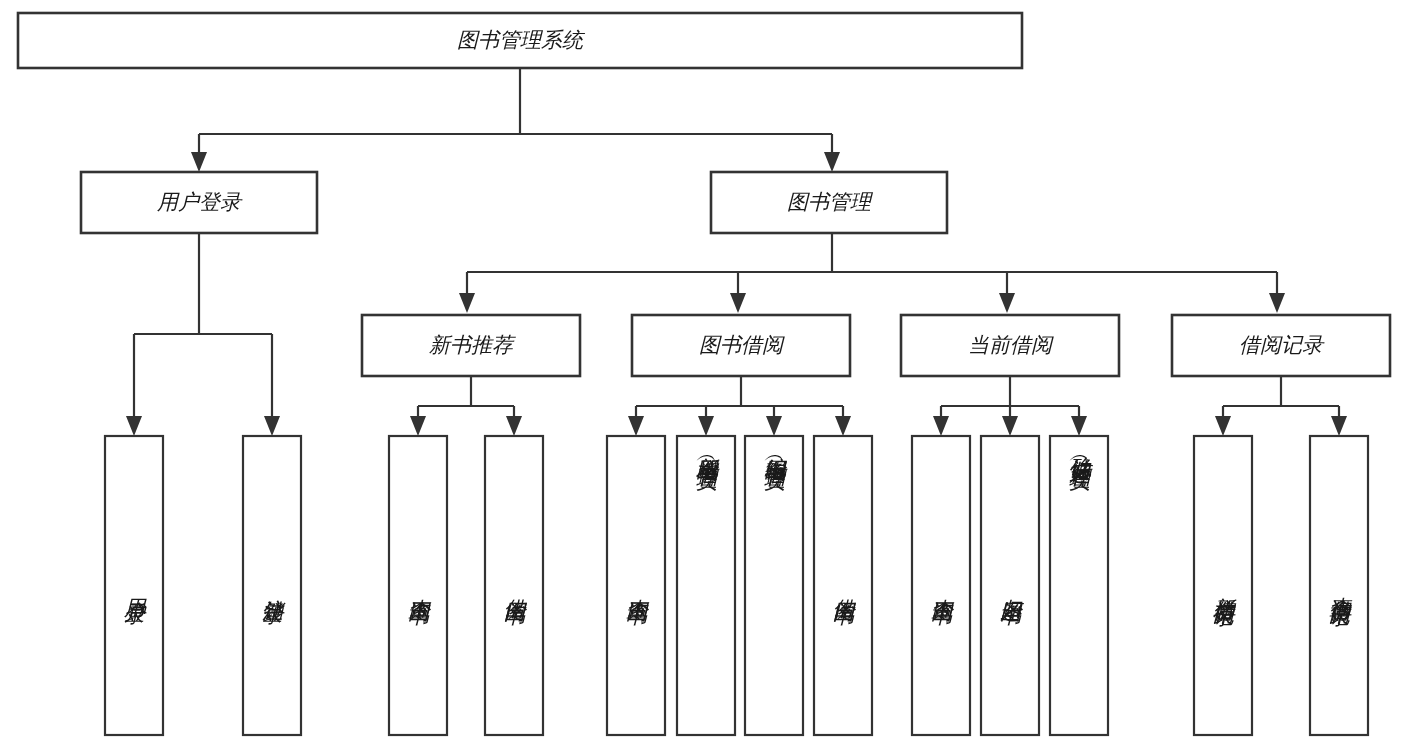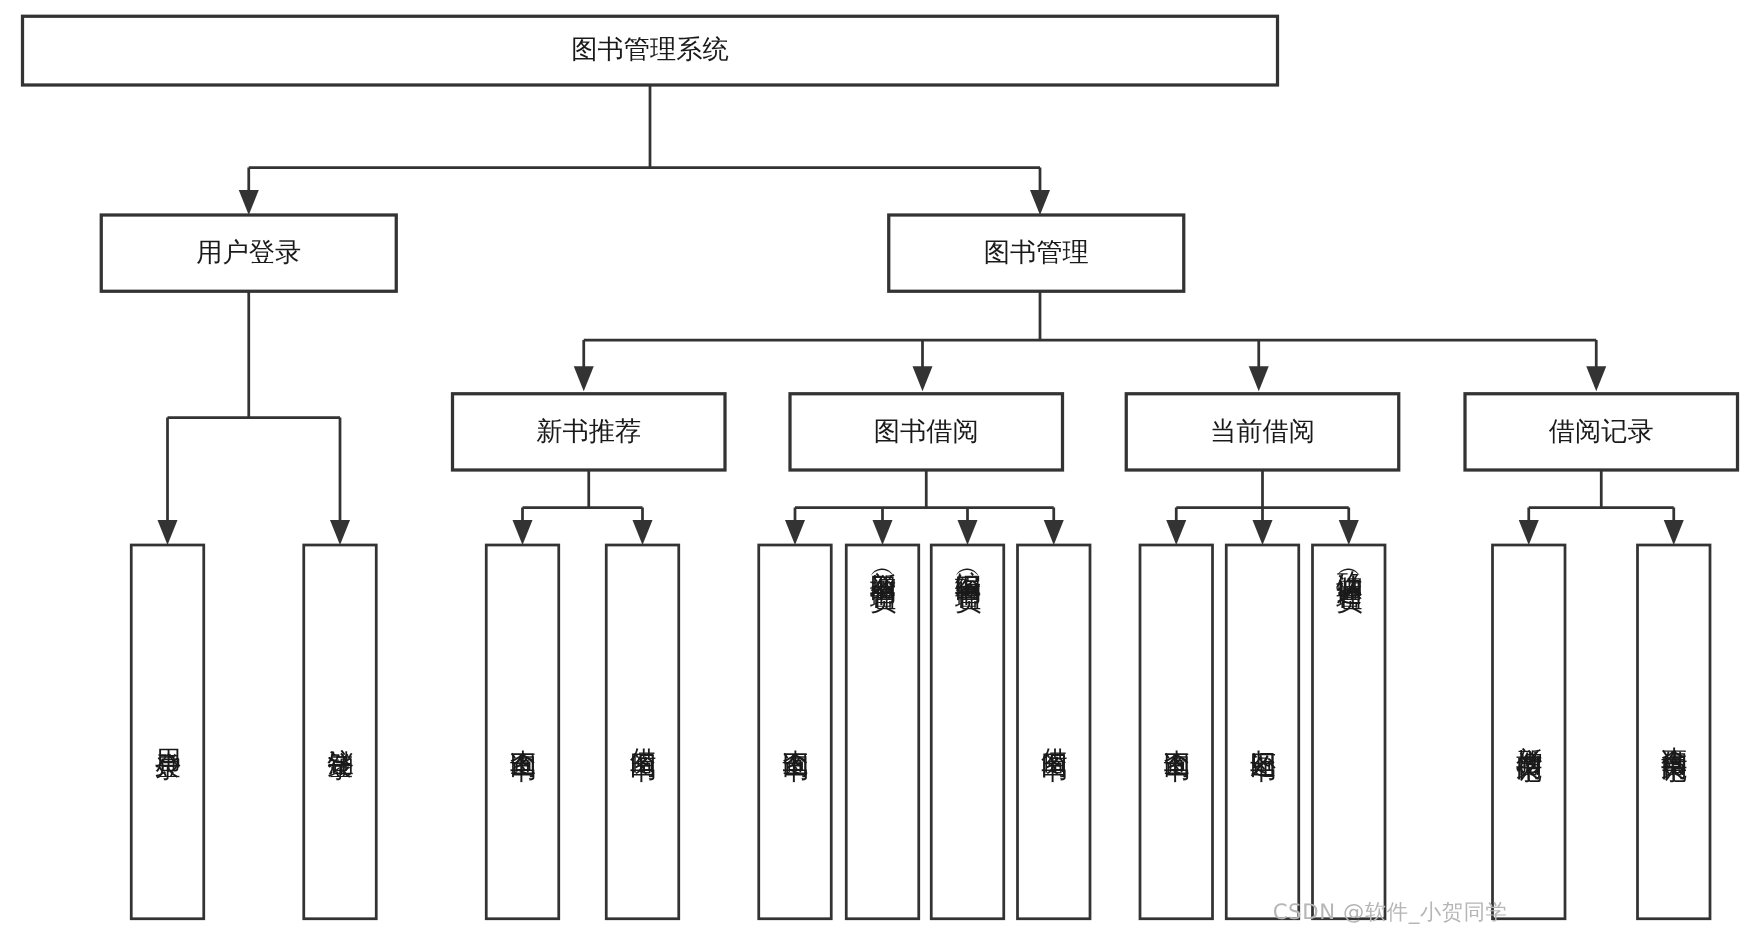--- a/index.html
+++ b/index.html
@@ -12,20 +12,21 @@
     width: 1405px;
     height: 747px;
     font-family: "DejaVu Sans", "Liberation Sans", sans-serif;
     overflow: hidden;
   }
   #diagram-root {
     position: relative;
     width: 1216px;
     height: 747px;
     background: #ffffff;
+    font-style: italic;
   }
   svg#flow-svg {
     position: absolute;
     left: 0;
     top: 0;
     width: 1405px;
     height: 747px;
     display: block;
   }
   .node-rect {
@@ -238,15 +239,14 @@
     <span class="leaf-label">确认归还（管理员）</span>
   </div>
 
   <div class="leaf-label-wrap" style="left:1194px;top:436px;width:58px;height:299px;">
     <span class="leaf-label">新增借阅记录</span>
   </div>
   <div class="leaf-label-wrap" style="left:1310px;top:436px;width:58px;height:299px;">
     <span class="leaf-label">查询借阅记录</span>
   </div>
 
-  <div class="watermark">CSDN @软件_小贺同学</div>
 
 </div>
 
 </body></html>

